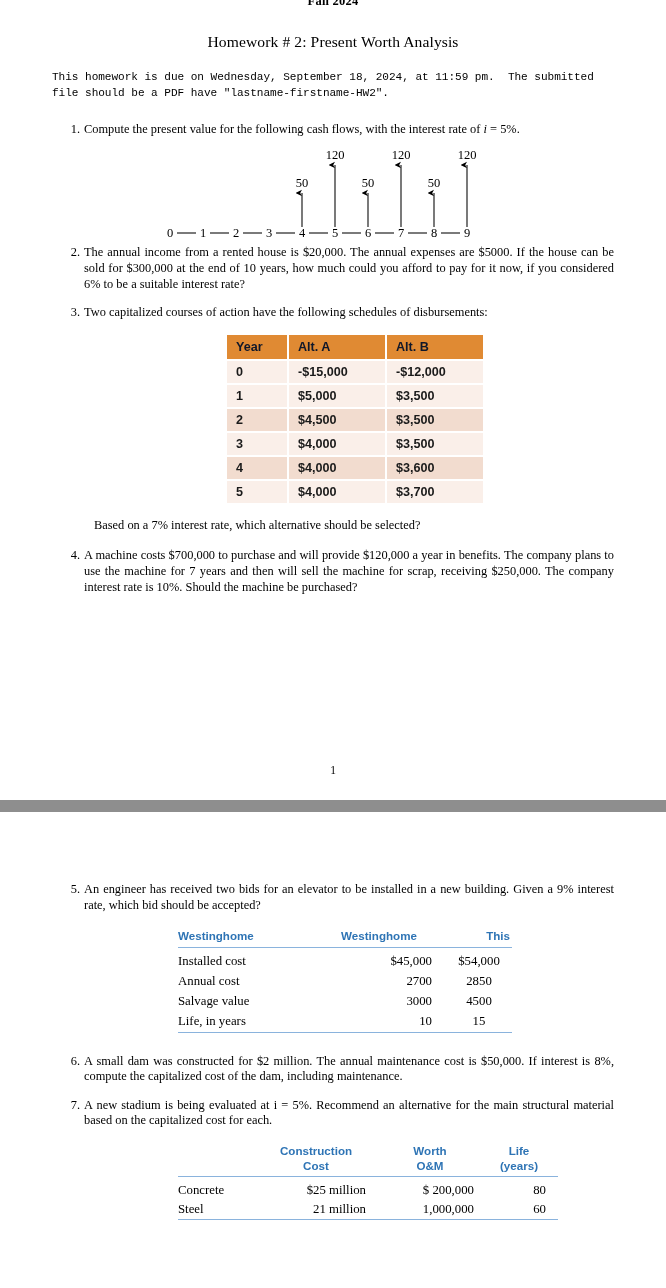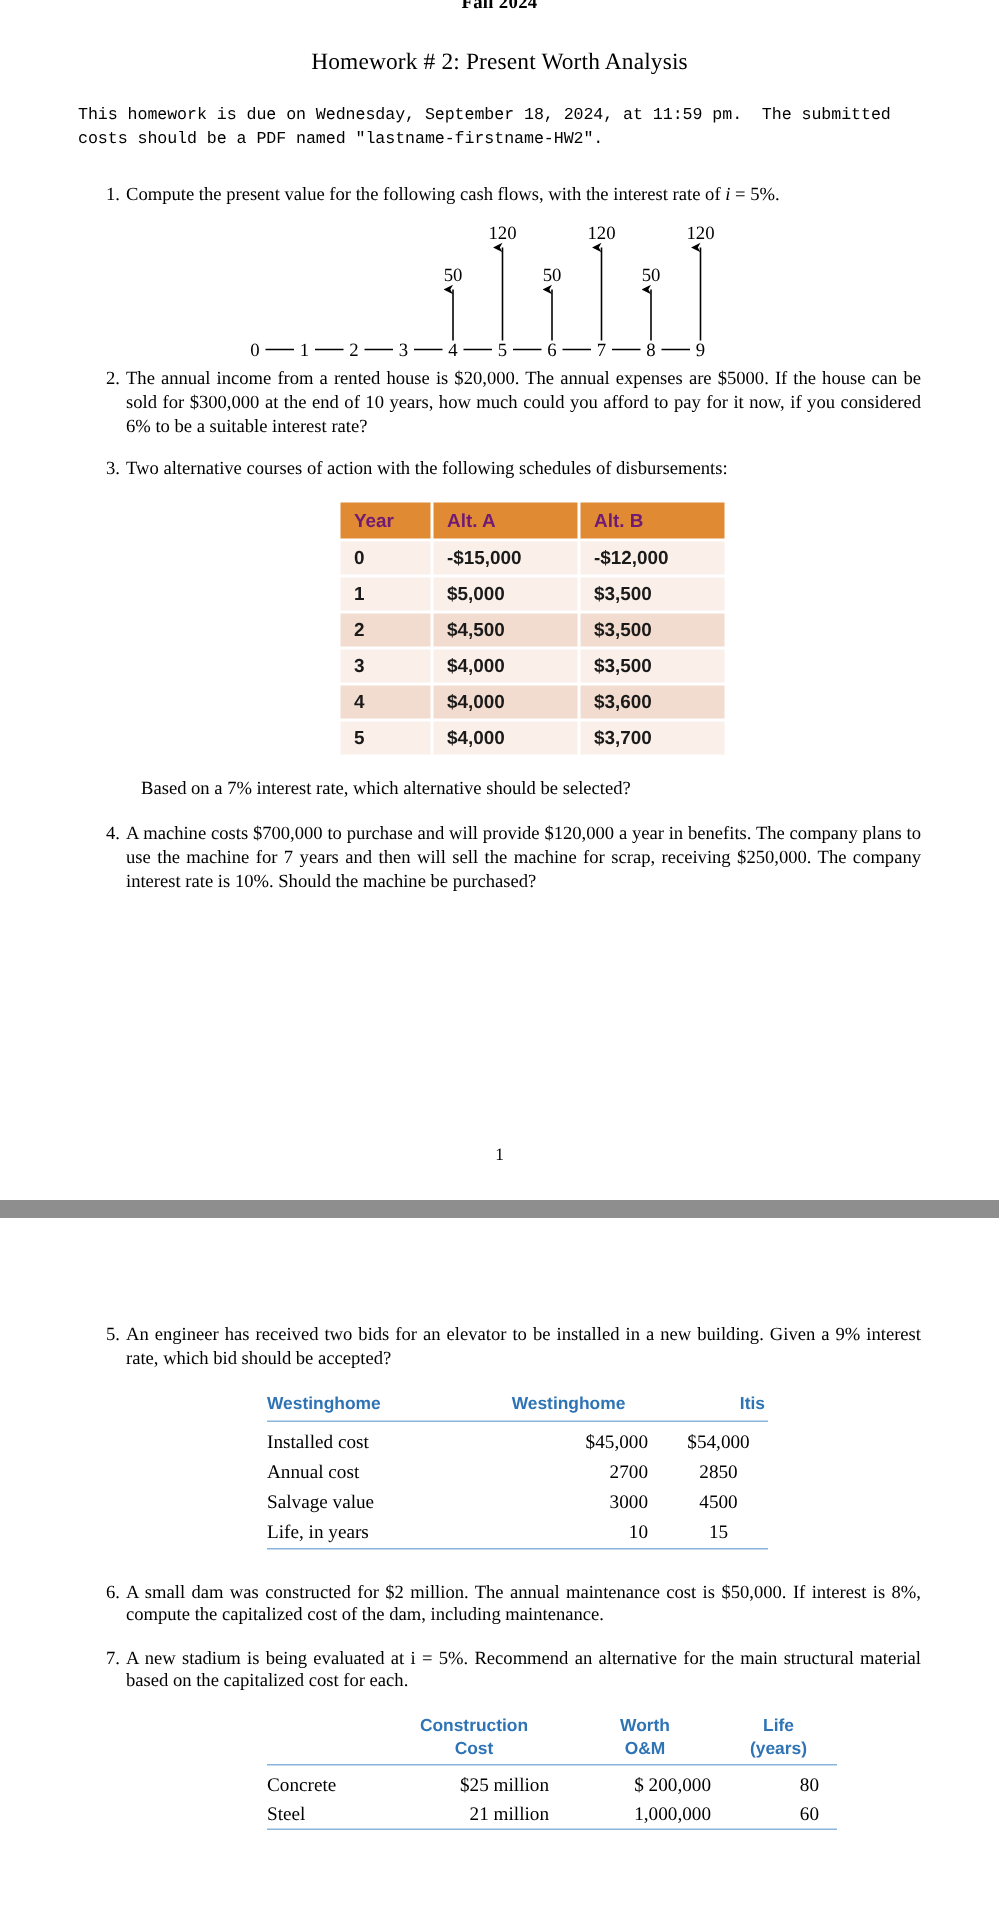--- a/index.html
+++ b/index.html
@@ -117,21 +117,21 @@
     padding-left: 225px;
   }
   table.alt-table {
     border-collapse: separate;
     border-spacing: 2px;
     font-family: "Liberation Sans", sans-serif;
     font-size: 12.6px;
   }
   table.alt-table th {
     background: #e08a33;
-    color: #701a75;
+    color: #0f172a;
     font-weight: bold;
     text-align: left;
     padding: 5px 9px 5px 9px;
     font-size: 12.6px;
   }
   table.alt-table th.c-year { width: 42px; }
   table.alt-table th.c-a { width: 78px; }
   table.alt-table th.c-b { width: 78px; }
   table.alt-table td {
     padding: 4px 9px 4px 9px;
@@ -214,21 +214,21 @@
 </head>
 <body>
 
 <div class="page page-one">
 
   <div class="running-head">Fall 2024</div>
 
   <h1 class="doc-title">Homework # 2: Present Worth Analysis</h1>
 
   <div class="intro"><span>This homework is due on Wednesday, September 18, 2024, at 11:59 pm.  The submitted</span>
-<span>costs should be a PDF named "lastname-firstname-HW2".</span></div>
+<span>file should be a PDF have "lastname-firstname-HW2".</span></div>
 
   <div class="problems">
 
     <div class="prob prob-gap-1">
       <span class="num">1.</span>
       <span>Compute the present value for the following cash flows, with the interest rate of </span><span class="mathi">i</span><span> = 5%.</span>
     </div>
 
     <div class="cashflow-wrap">
       <svg class="cf-svg" width="360" height="96" viewBox="0 0 360 96">
@@ -286,21 +286,21 @@
       </svg>
     </div>
 
     <div class="prob">
       <span class="num">2.</span>
       <span>The annual income from a rented house is $20,000. The annual expenses are $5000. If the house can be sold for $300,000 at the end of 10 years, how much could you afford to pay for it now, if you considered 6% to be a suitable interest rate?</span>
     </div>
 
     <div class="prob">
       <span class="num">3.</span>
-      <span>Two alternative courses of action with the following schedules of disbursements:</span>
+      <span>Two capitalized courses of action have the following schedules of disbursements:</span>
     </div>
 
     <div class="alt-table-wrap">
       <table class="alt-table">
         <thead>
           <tr>
             <th class="c-year">Year</th>
             <th class="c-a">Alt. A</th>
             <th class="c-b">Alt. B</th>
           </tr>
@@ -363,21 +363,21 @@
       <span class="num">5.</span>
       <span>An engineer has received two bids for an elevator to be installed in a new building. Given a 9% interest rate, which bid should be accepted?</span>
     </div>
 
     <div class="bluetable-wrap">
       <table class="blue-table elev">
         <thead>
           <tr class="hdr-line">
             <th class="e-alt">Westinghome</th>
             <th class="e-west">Westinghome</th>
-            <th class="e-itis">Itis</th>
+            <th class="e-itis">This</th>
           </tr>
         </thead>
         <tbody>
           <tr>
             <td class="e-alt">Installed cost</td>
             <td class="e-west">$45,000</td>
             <td class="e-itis">$54,000</td>
           </tr>
           <tr>
             <td class="e-alt">Annual cost</td>

